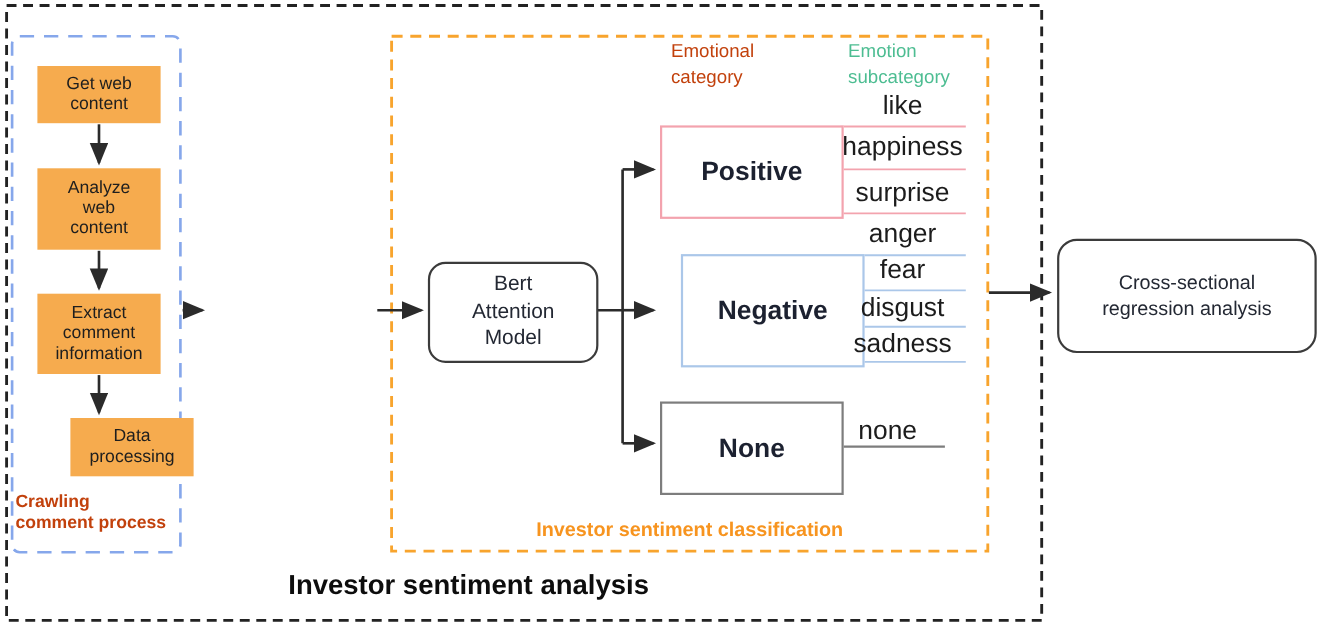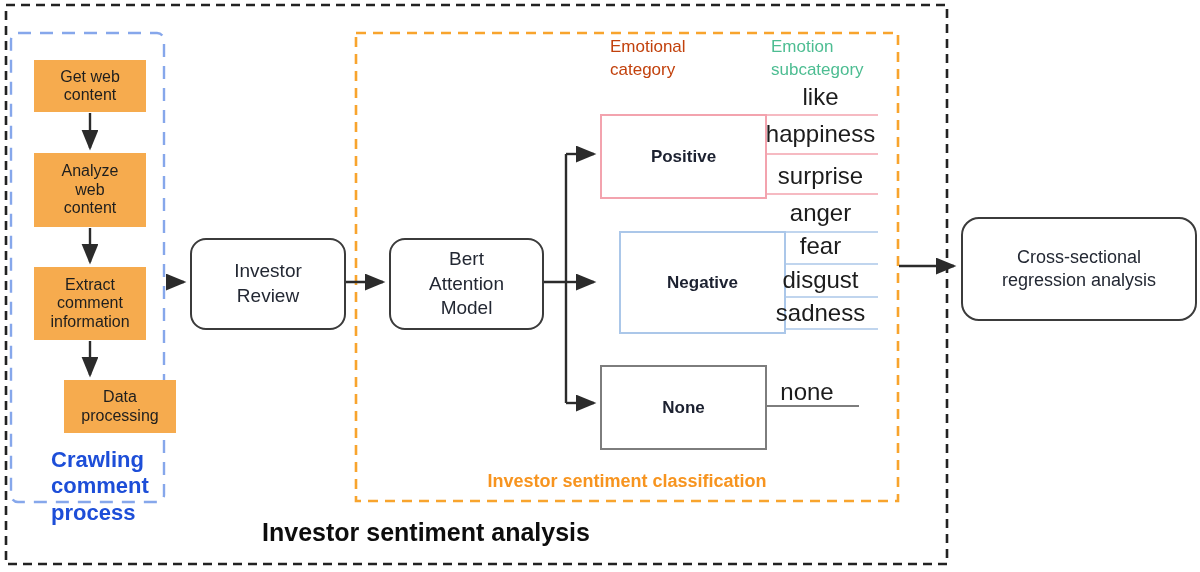--- a/index.html
+++ b/index.html
@@ -14,39 +14,39 @@
   
   .step{
     left:34px;width:112px;background:#F6AB4E;color:#1e1e1e;
     font-size:16px;line-height:1.15;
   }
   #step-0{top:60px;height:52px;}
   #step-1{top:153px;height:74px;}
   #step-2{top:267px;height:73px;}
   #step-3{top:380px;height:53px;margin-left:30px;}
   .crawl-label{
-    left:14px;top:447px;width:154px;color:#1d4ed8;font-weight:bold;
-    font-size:22px;line-height:1.2;margin-left:37px;
+    left:14px;top:447px;width:154px;color:#c2410c;font-weight:bold;
+    font-size:16px;line-height:1.2;
   }
 
   
   .flow-box{
     background:#fff;border:2.4px solid #3b3b3b;border-radius:16px;
     color:#232833;font-size:19px;line-height:1.3;
   }
   #investor-review{left:190px;top:238px;width:152px;height:88px;}
   #bert-model{left:389px;top:238px;width:151px;height:88px;}
   #regression{left:961px;top:217px;width:232px;height:100px;border-radius:18px;font-size:18px;}
 
   
   .col-head{font-size:17px;line-height:1.35;font-weight:normal;}
   #col-head-1{left:610px;top:36px;color:#c2410c;}
   #col-head-2{left:771px;top:36px;color:#4DBD92;}
 
-  .cat-box{background:#fff;font-weight:bold;font-size:17px;color:#1c2130;}
+  .cat-box{background:#fff;font-weight:bold;font-size:24px;color:#1c2130;}
   #cat-positive{left:600px;top:114px;width:163px;height:81px;border:2px solid #F3A3AE;}
   #cat-negative{left:619px;top:231px;width:163px;height:99px;border:2px solid #ABC7E9;}
   #cat-none{left:600px;top:365px;width:163px;height:81px;border:2px solid #7D7D7D;}
 
   .sub-label{left:763px;width:115px;height:26px;font-size:24px;color:#1c1c1c;}
   #sub-like{top:84px;}
   #sub-happiness{top:121px;}
   #sub-surprise{top:163px;}
   #sub-anger{top:200px;}
   #sub-fear{top:233px;}
@@ -118,22 +118,20 @@
 web
 content</div>
   <div id="step-2" class="abs center pre step">Extract
 comment
 information</div>
   <div id="step-3" class="abs center pre step">Data
 processing</div>
   <div class="abs pre crawl-label">Crawling
 comment process</div>
 
-  <div id="investor-review" class="abs center pre flow-box">Investor
-Review</div>
   <div id="bert-model" class="abs center pre flow-box">Bert
 Attention
 Model</div>
   <div id="regression" class="abs center pre flow-box">Cross-sectional
 regression analysis</div>
 
   <div id="col-head-1" class="abs pre col-head">Emotional
 category</div>
   <div id="col-head-2" class="abs pre col-head">Emotion
 subcategory</div>

